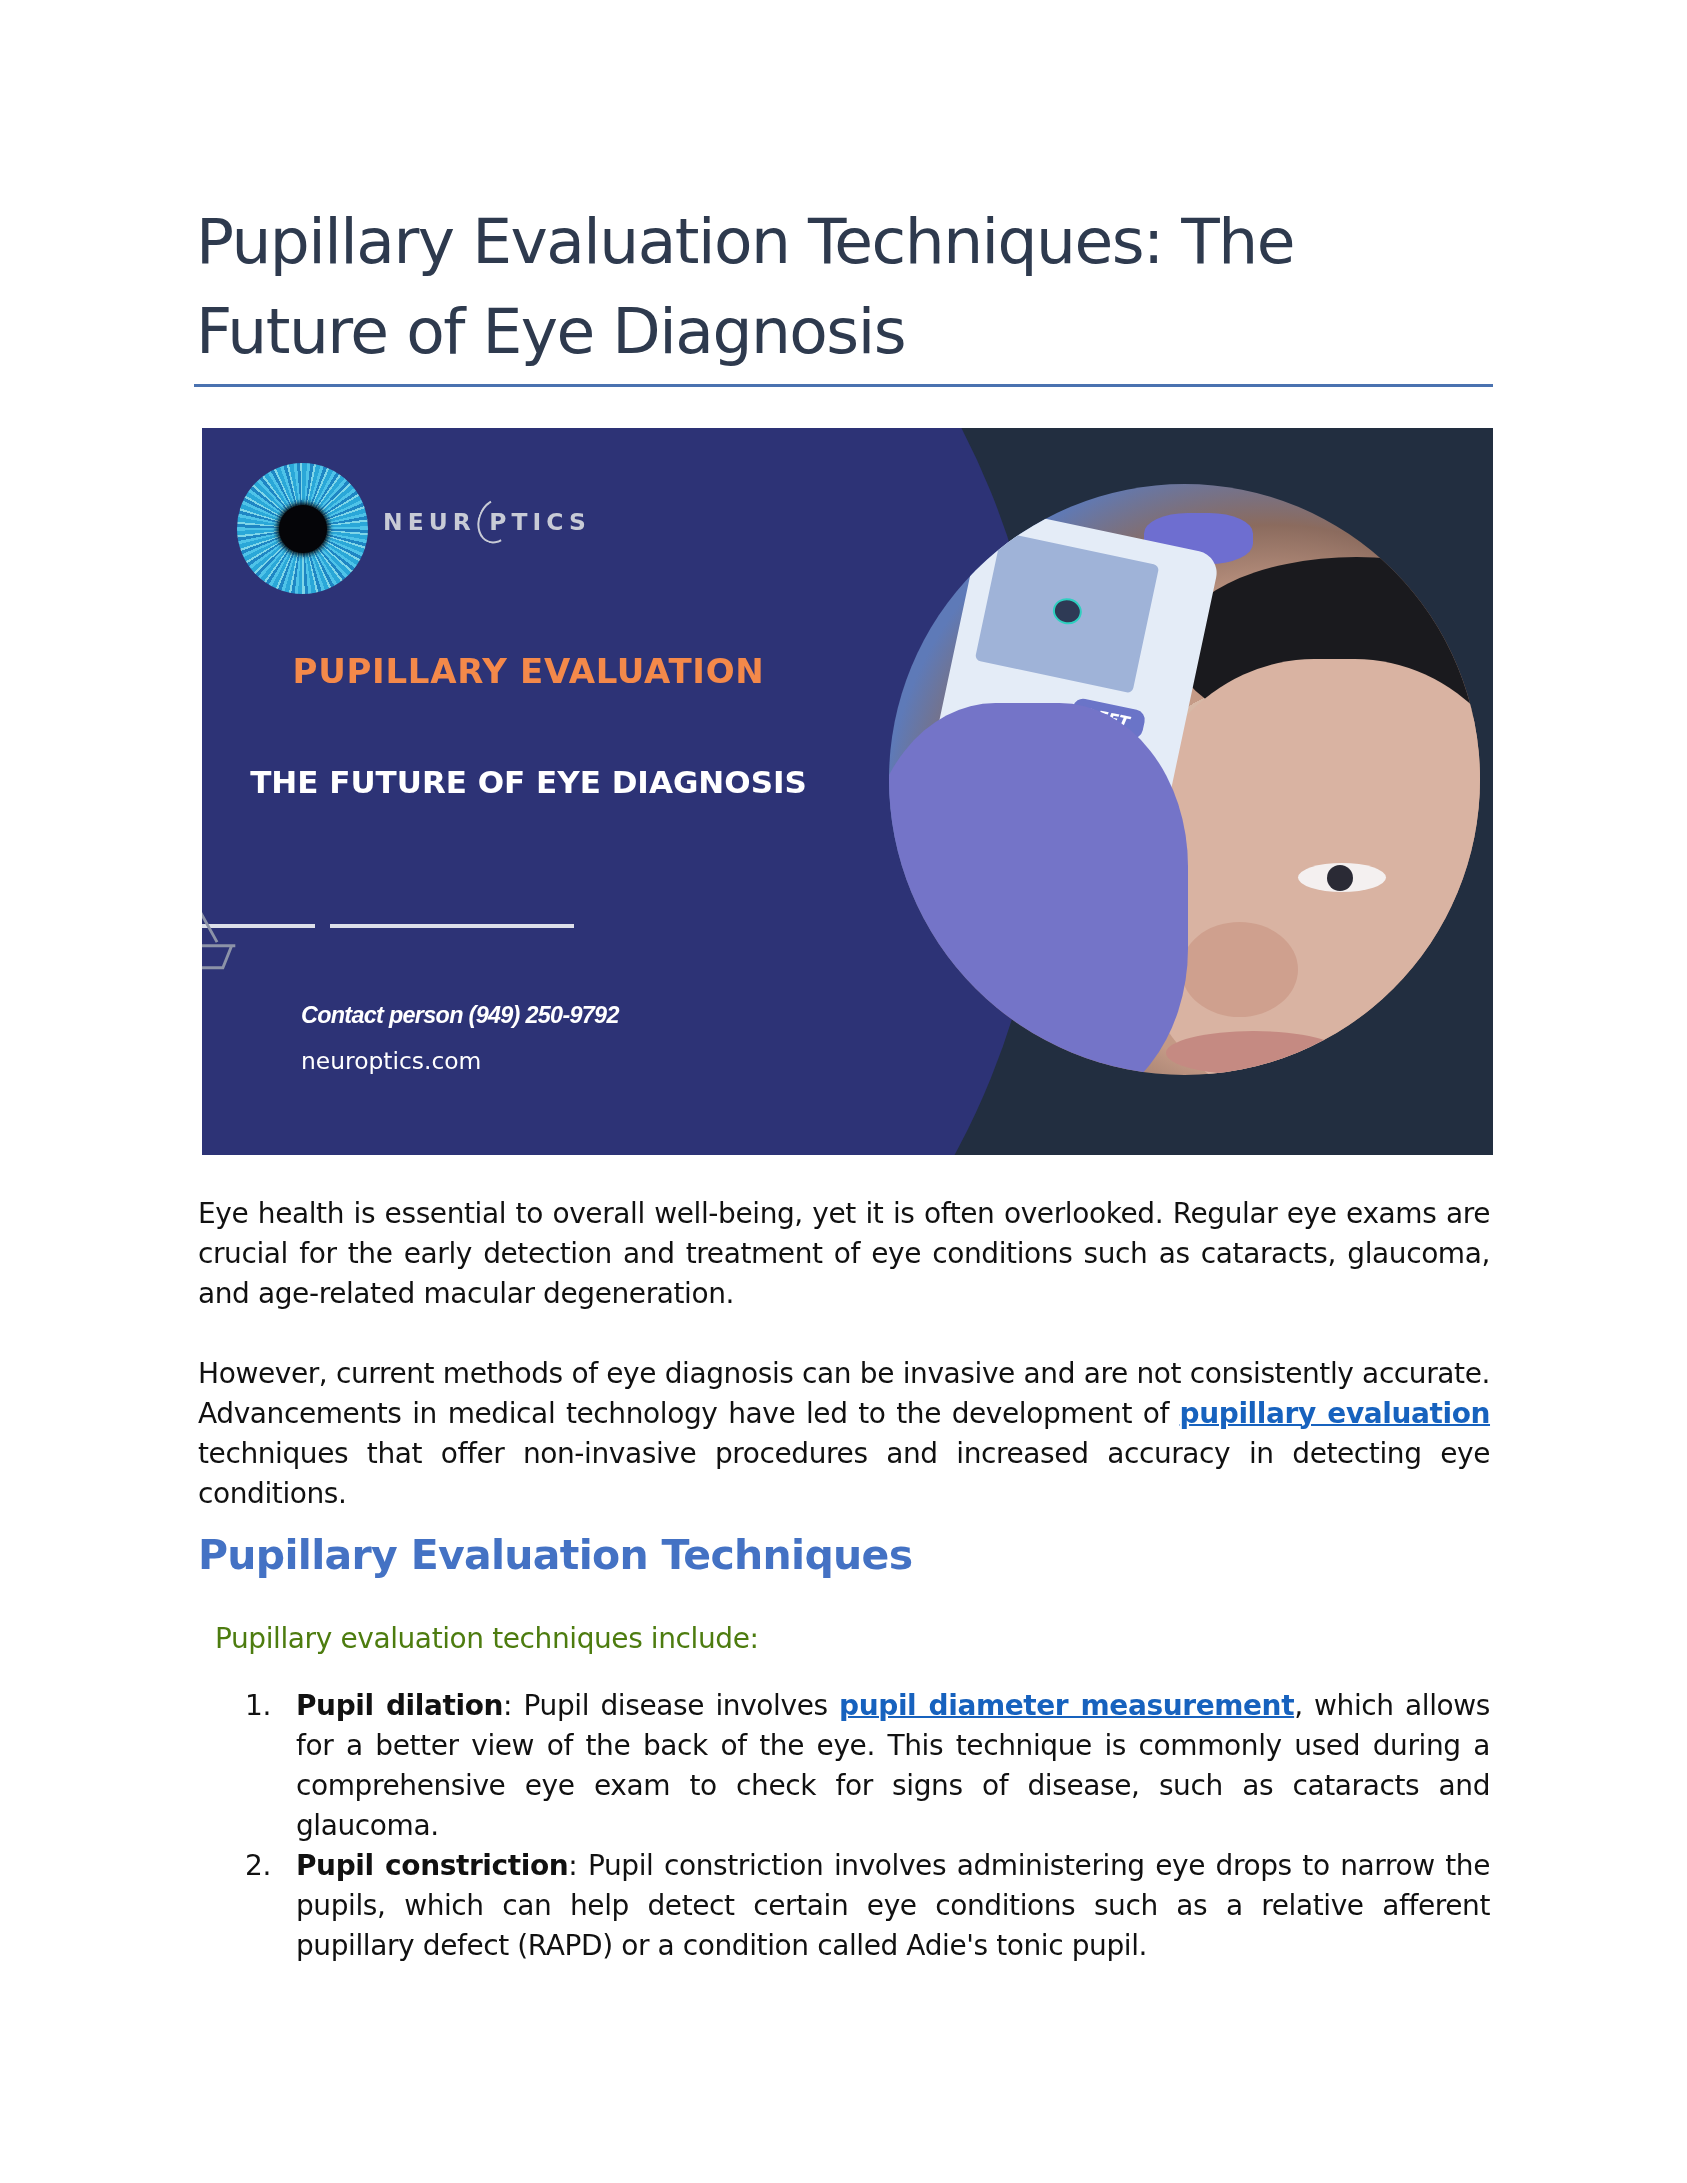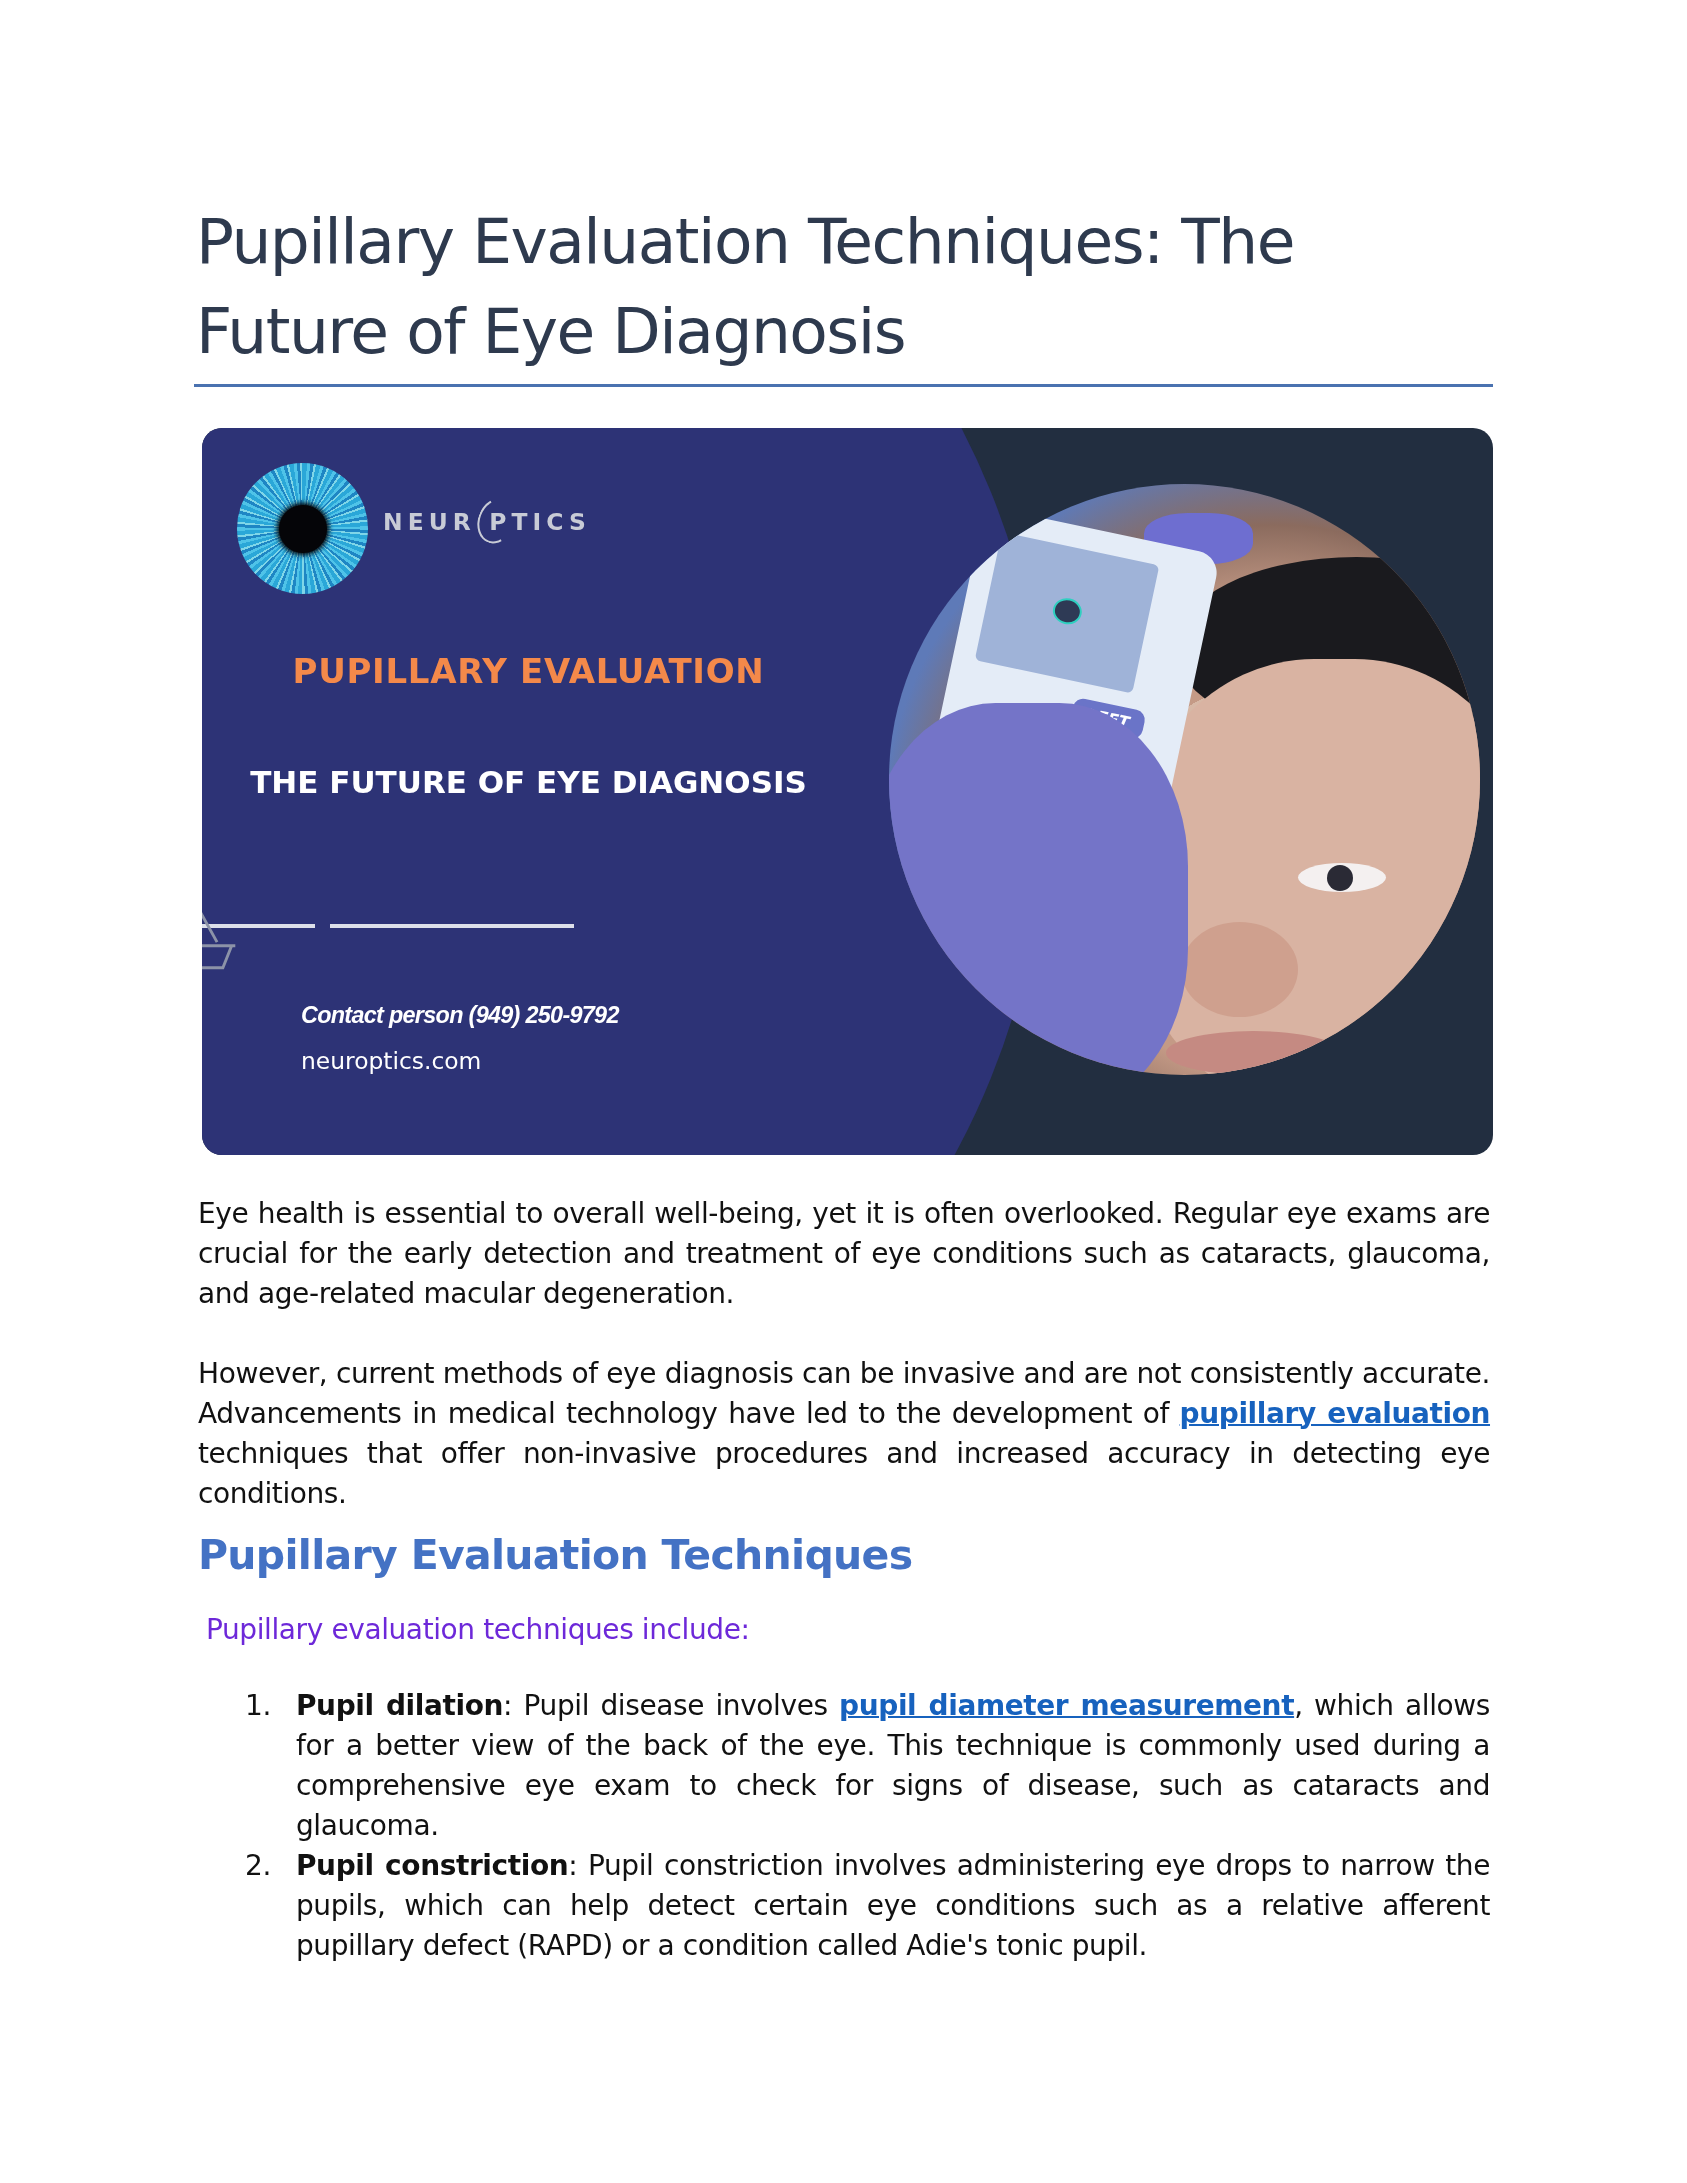--- a/index.html
+++ b/index.html
@@ -6,21 +6,21 @@
   body { width: 1687px; height: 2183px; position: relative; overflow: hidden;
          font-family: "Liberation Sans", "DejaVu Sans", sans-serif; color: #111111; }
   .page { position: absolute; left: 0; top: 0; width: 1687px; height: 2183px; padding-left: 44px; }
 
   .doc-title { position: absolute; left: 196px; top: 197px; width: 1306px;
                font-family: "DejaVu Sans", sans-serif; font-size: 63px; line-height: 90px;
                color: #2E3A4E; letter-spacing: -1.5px; margin: 0; font-weight: normal; }
   .title-rule { position: absolute; left: 194px; top: 384px; width: 1299px; height: 2.9px; background: #4A72B0; }
 
   .banner { position: absolute; left: 202px; top: 428px; width: 1291px; height: 727px;
-            background: #222E40; overflow: hidden; border-radius: 20px; }
+            background: #222E40; overflow: hidden; }
   .banner-arc { position: absolute; left: -657px; top: -409px; width: 1503px; height: 1532px;
                 border-radius: 50%; background: #2D3376; }
   .iris { position: absolute; left: 35px; top: 35px; width: 131px; height: 131px; border-radius: 50%;
           background: repeating-conic-gradient(#2AA7D8 0deg 4deg, #4FC3E8 4deg 7deg, #1E86C4 7deg 10deg, #7FD6E8 10deg 12deg); }
   .iris::after { content: ""; position: absolute; left: 42px; top: 42px; width: 48px; height: 48px; border-radius: 50%;
                  background: #050508; box-shadow: 0 0 5.8px 2.2px #050508; }
   .brand { position: absolute; left: 181px; top: 80px; font-family: "DejaVu Sans", sans-serif;
            font-weight: bold; font-size: 23.4px; letter-spacing: 5.1px; color: #C8CBD6; }
   .brand-ring { position: absolute; left: 276px; top: 70px; width: 32px; height: 42px; border: 2.2px solid #C8CBD6;
                 border-radius: 50%; border-right-color: transparent; border-top-color: transparent; transform: rotate(20deg); }
@@ -60,21 +60,21 @@
   .lips { position: absolute; left: 277px; top: 547px; width: 175px; height: 44px; border-radius: 50%; background: #C58A82; }
 
   .body-text { position: absolute; left: 198px; width: 1292px; font-family: "DejaVu Sans", sans-serif;
                font-size: 28px; line-height: 40px; color: #111111; text-align: justify; margin: 0; letter-spacing: -0.4px; }
   .p1 { top: 1194px; }
   .p2 { top: 1354px; }
   .link { color: #1762BE; font-weight: bold; text-decoration: underline; text-decoration-thickness: 2.2px; }
   .section-head { position: absolute; left: 198px; top: 1531px; font-family: "DejaVu Sans", sans-serif;
                   font-weight: bold; font-size: 41px; color: #4472C4; margin: 0; letter-spacing: -0.7px; }
   .intro { position: absolute; left: 198px; top: 1602px; font-family: "DejaVu Sans", sans-serif;
-           font-size: 28px; line-height: 40px; color: #6d28d9; margin: 8px; letter-spacing: -0.4px; }
+           font-size: 28px; line-height: 40px; color: #4d7c0f; margin: 17px; letter-spacing: -0.4px; }
 
   .list { position: absolute; left: 198px; top: 1686px; width: 1292px; margin: 0; padding: 0; list-style: none; }
   .list-item { position: relative; padding-left: 98px; font-family: "DejaVu Sans", sans-serif; font-size: 28px;
                line-height: 40px; color: #111111; text-align: justify; letter-spacing: -0.4px; }
   .list-num { position: absolute; left: 47px; top: 0; }
   .list-term { font-weight: bold; }
 </style>
 </head>
 <body>
 

